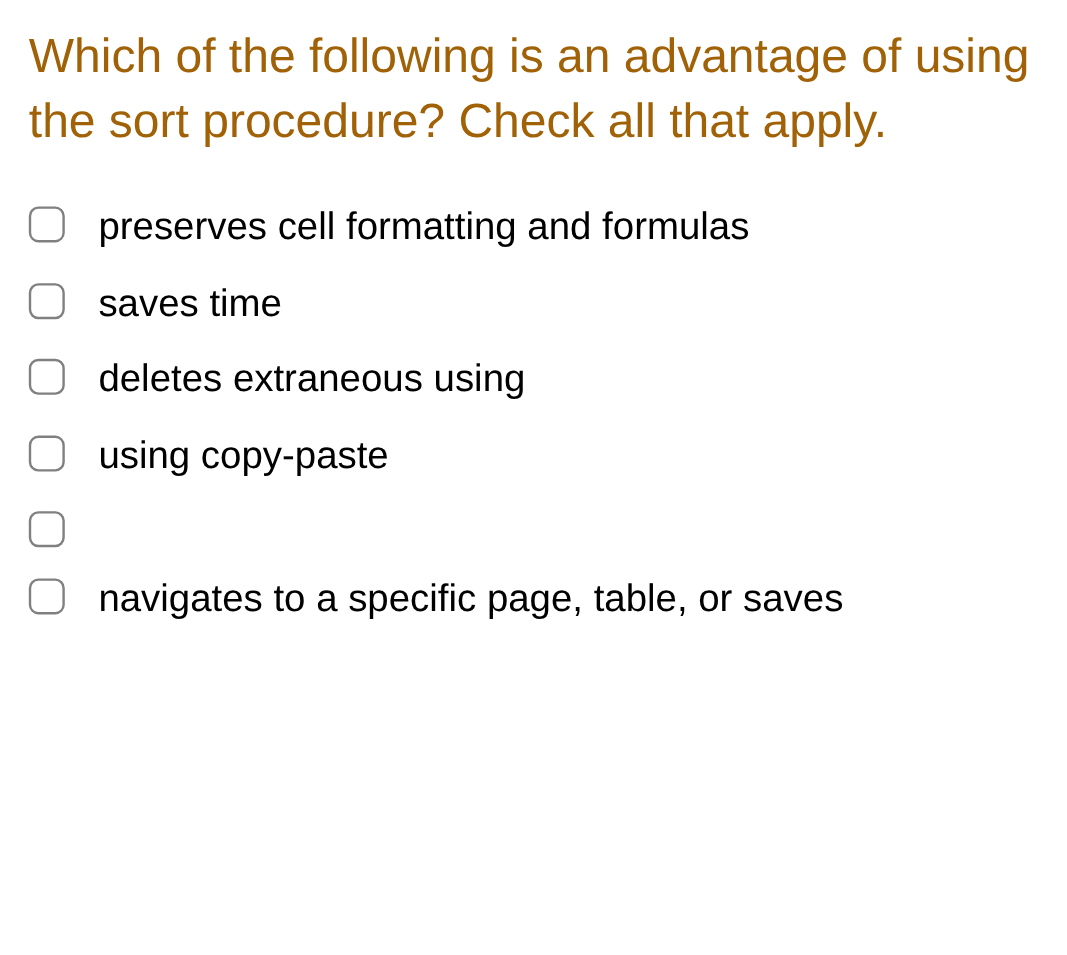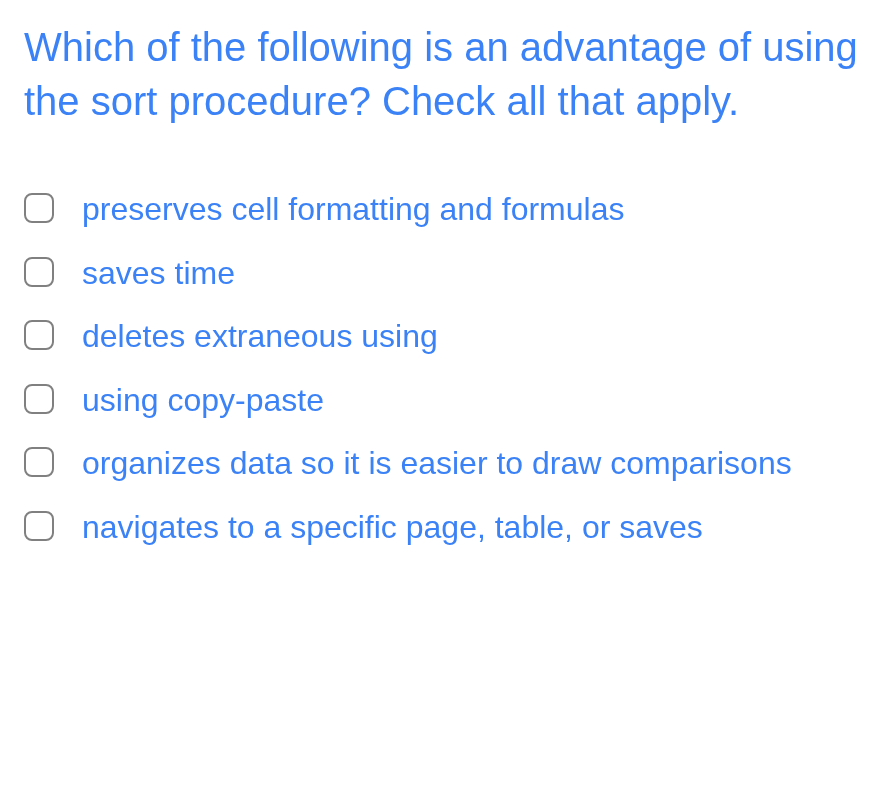--- a/index.html
+++ b/index.html
@@ -10,22 +10,22 @@
     body {
       font-family: Arial, Helvetica, sans-serif;
       background: #ffffff;
       padding: 20px 24px;
       width: 889px;
       color: #000000;
     }
     .question {
       font-size: 40px;
       line-height: 1.35;
-      margin-bottom: 61px;
-      color: #3b82f6;
+      margin-bottom: 40px;
+      color: #a16207;
     }
     .options {
       display: flex;
       flex-direction: column;
       gap: 22px;
     }
     .option {
       display: flex;
       align-items: flex-start;
       gap: 28px;
@@ -36,21 +36,21 @@
       border: 2.5px solid #808080;
       border-radius: 8px;
       background: #ffffff;
       flex-shrink: 0;
       cursor: pointer;
       margin-top: 4px;
     }
     .option-label {
       font-size: 32px;
       line-height: 1.3;
-      color: #3b82f6;
+      color: #000000;
       cursor: pointer;
     }
   </style>
 </head>
 <body>
 
 <div class="question">Which of the following is an advantage of using the sort procedure? Check all that apply.</div>
 
 <div class="options">
   <div class="option">
@@ -64,19 +64,18 @@
   <div class="option">
     <div class="checkbox"></div>
     <div class="option-label">deletes extraneous using</div>
   </div>
   <div class="option">
     <div class="checkbox"></div>
     <div class="option-label">using copy-paste</div>
   </div>
   <div class="option">
     <div class="checkbox"></div>
-    <div class="option-label">organizes data so it is easier to draw comparisons</div>
   </div>
   <div class="option">
     <div class="checkbox"></div>
     <div class="option-label">navigates to a specific page, table, or saves</div>
   </div>
 </div>
 
 </body></html>

